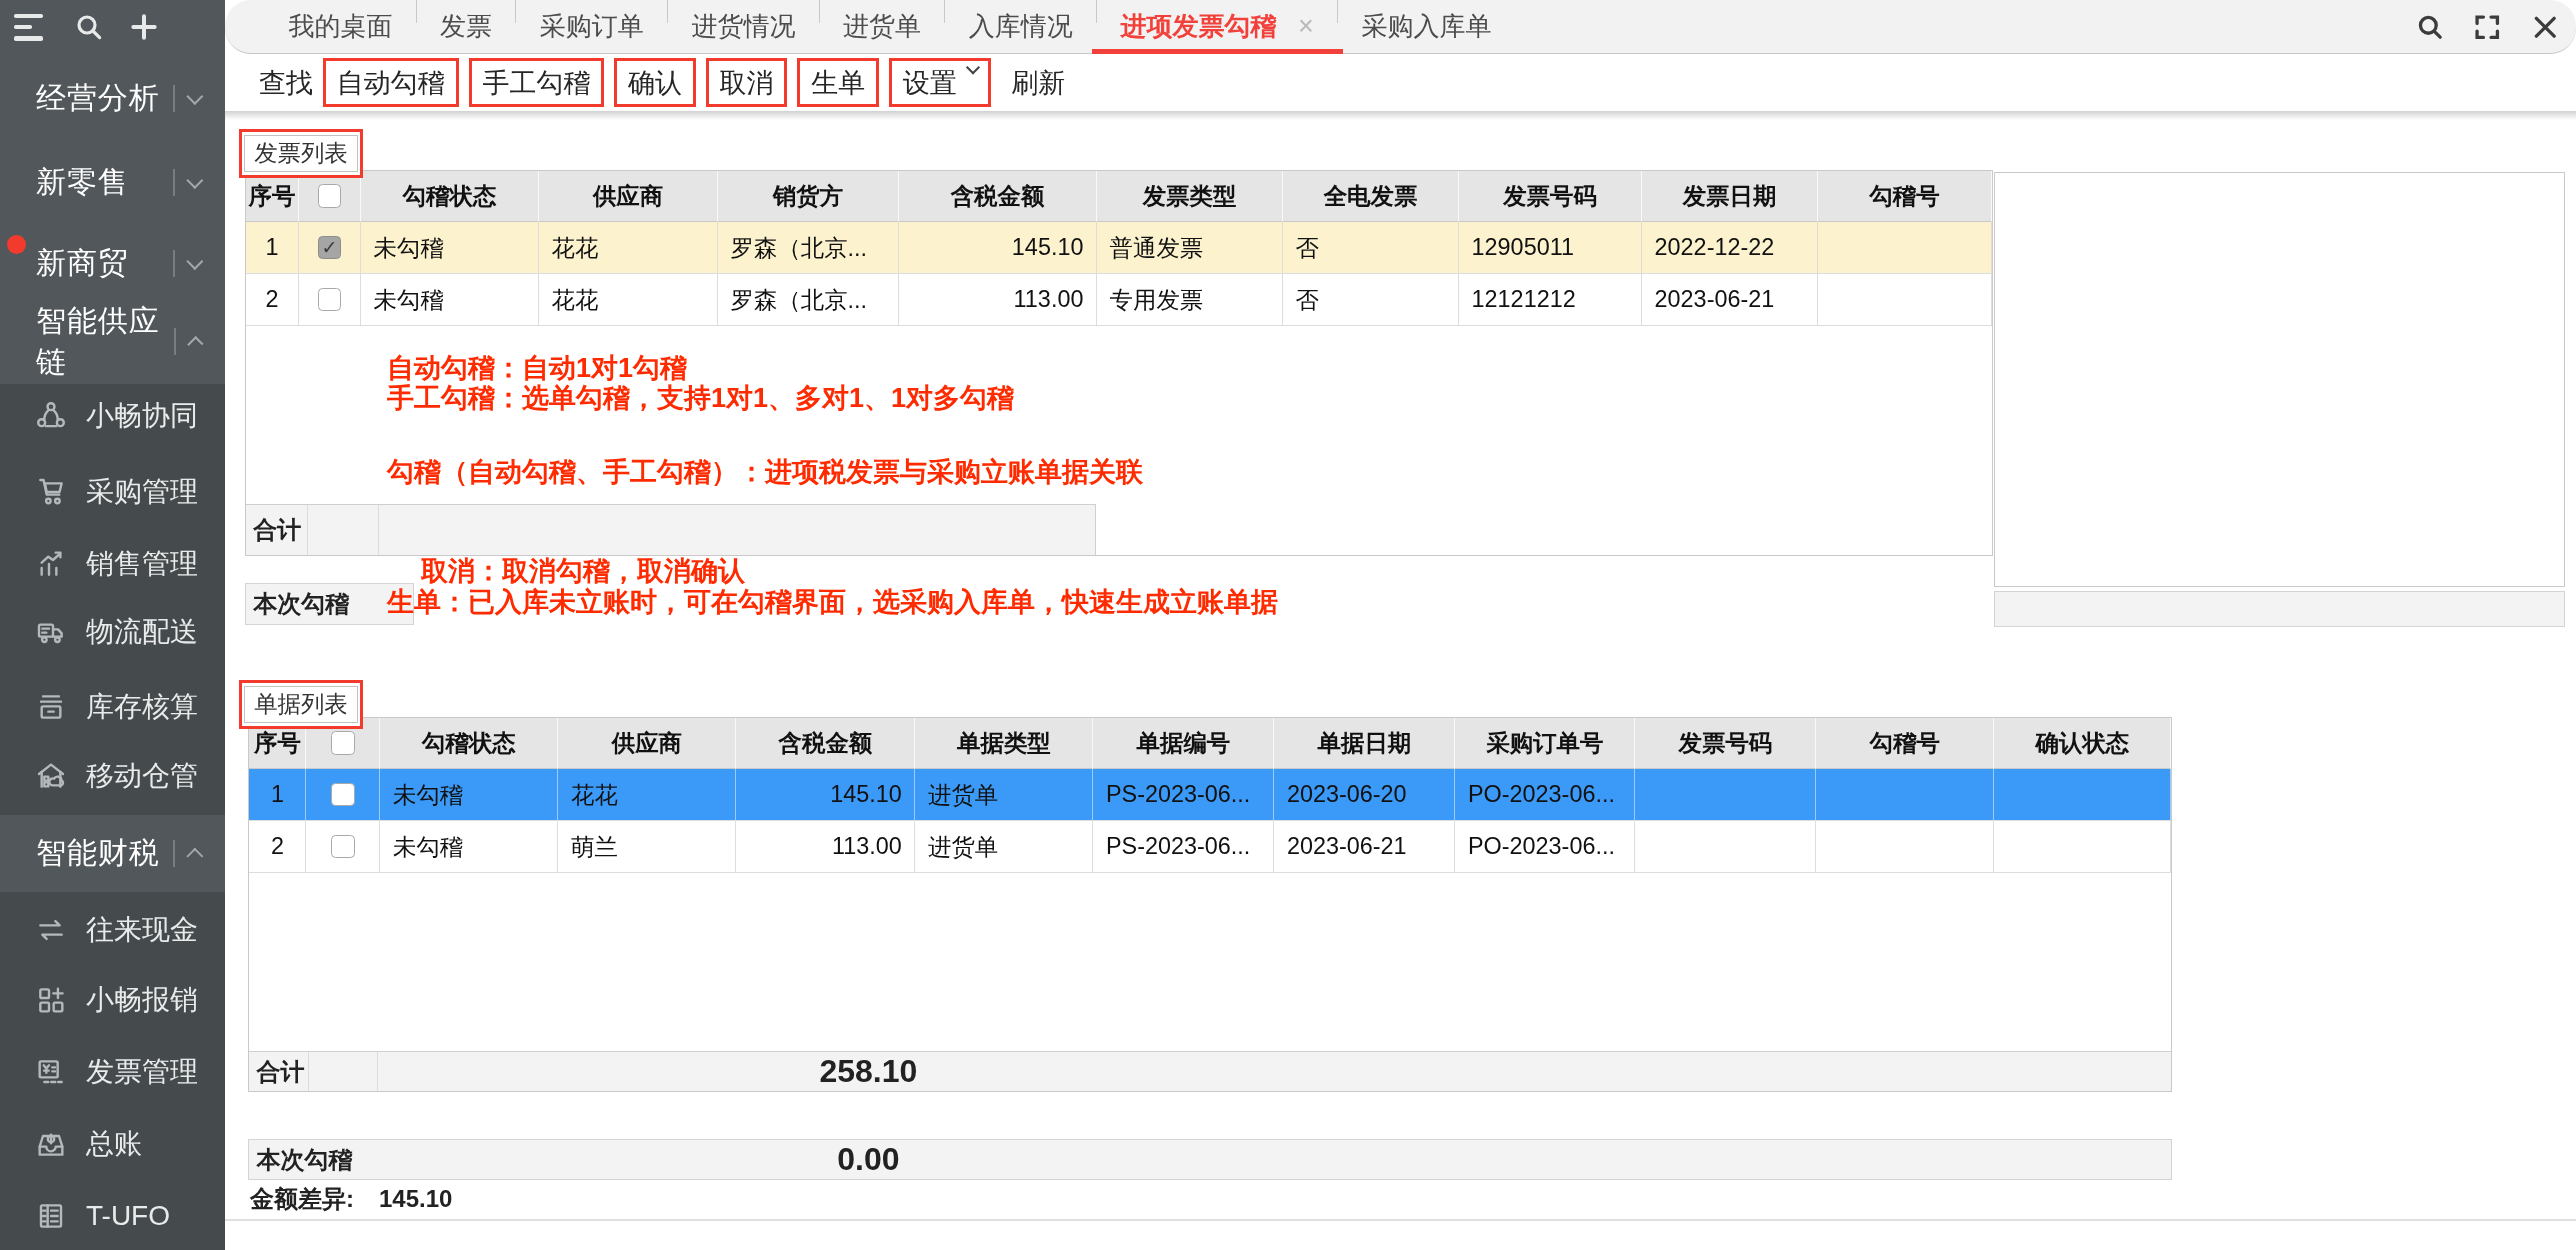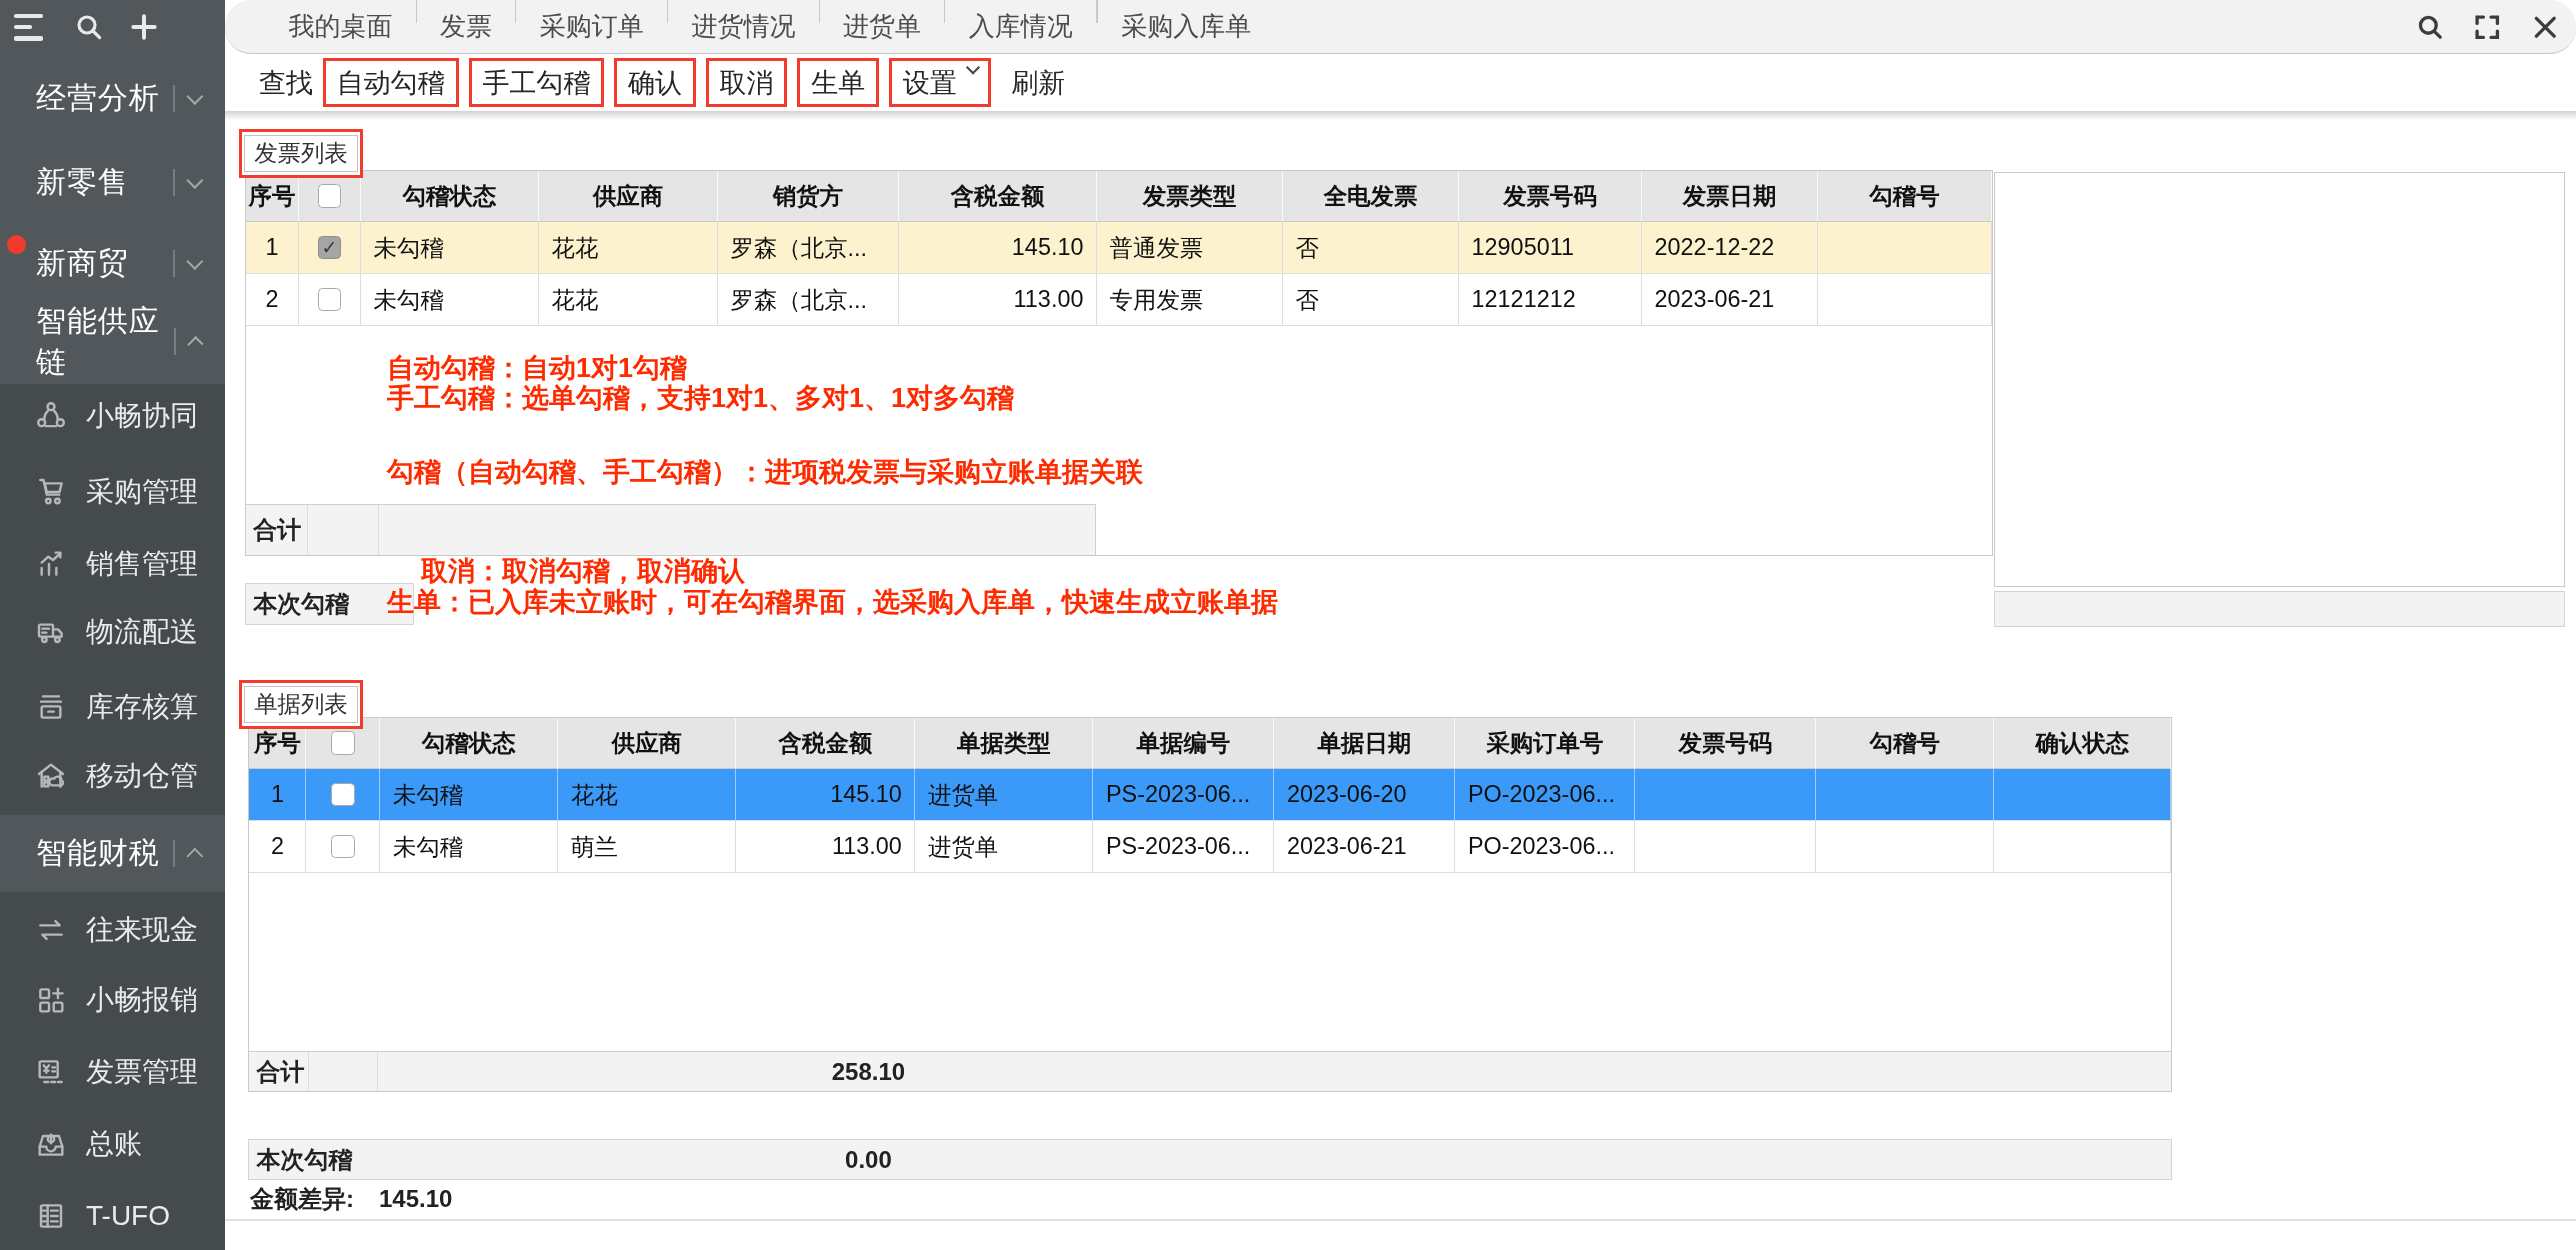--- a/index.html
+++ b/index.html
@@ -83,21 +83,21 @@
   .cb.checked .mark{display:block;}
 
   .up-total{position:absolute;left:0;bottom:0;width:850px;height:51px;background:#f3f3f3;
       border-top:0.9px solid #cfcfcf;border-right:0.9px solid #cfcfcf;display:flex;}
   .up-total .t1{width:62px;border-right:0.9px solid #dcdcdc;display:flex;align-items:center;padding-left:7.2px;font-weight:bold;font-size:24px;}
   .up-total .t2{width:71px;border-right:0.9px solid #dcdcdc;}
 
   .lo-total{position:absolute;left:0;right:0;bottom:0;height:40px;background:#f3f3f3;border-top:0.9px solid #cfcfcf;display:flex;align-items:center;}
   .lo-total .t1{width:60px;border-right:0.9px solid #dcdcdc;height:100%;display:flex;align-items:center;padding-left:7.2px;font-weight:bold;font-size:24px;}
   .lo-total .t2{width:69px;border-right:0.9px solid #dcdcdc;height:100%;}
-  .tot-val{position:absolute;left:529px;width:180px;text-align:center;font-weight:bold;font-size:24px;}
+  .tot-val{position:absolute;left:529px;width:180px;text-align:center;font-weight:bold;font-size:32px;}
 
   .cur-box{position:absolute;background:#f3f3f3;border:0.9px solid #d4d4d4;display:flex;align-items:center;font-weight:bold;font-size:24px;}
   .up-cur{left:20px;top:472px;width:169px;height:42px;padding-left:7.2px;}
   .lo-cur{left:23.4px;top:1028px;width:1924px;height:41px;padding-left:7.2px;}
 
   .right-panel{position:absolute;left:1769px;top:61px;width:571px;height:415px;border:0.9px solid #c9c9c9;background:#fff;}
   .right-strip{position:absolute;left:1769px;top:480px;width:571px;height:36px;background:#f3f3f3;border:0.9px solid #d4d4d4;}
 
   .diffrow{position:absolute;left:25px;top:1072px;display:flex;align-items:baseline;font-weight:bold;font-size:24px;}
   .diffrow .dv{margin-left:25px;}
@@ -288,20 +288,24 @@
     <div class="tab"><span>发票</span></div>
     <span class="tabdiv"></span>
     <div class="tab"><span>采购订单</span></div>
     <span class="tabdiv"></span>
     <div class="tab"><span>进货情况</span></div>
     <span class="tabdiv"></span>
     <div class="tab"><span>进货单</span></div>
     <span class="tabdiv"></span>
     <div class="tab"><span>入库情况</span></div>
     <span class="tabdiv"></span>
+    <div class="tab active">
+      <span>进项发票勾稽</span>
+      <span class="close-x">×</span>
+    </div>
     <span class="tabdiv"></span>
     <div class="tab"><span>采购入库单</span></div>
 
     <div class="win-icons">
       <span class="wic">
         <svg viewBox="0 0 24 24" width="30.5" height="30.5">
             <circle cx="10.5" cy="10.5" r="6.2"></circle>
             <path d="M15.2 15.2l4.6 4.6"></path>
           </svg>
       </span>

